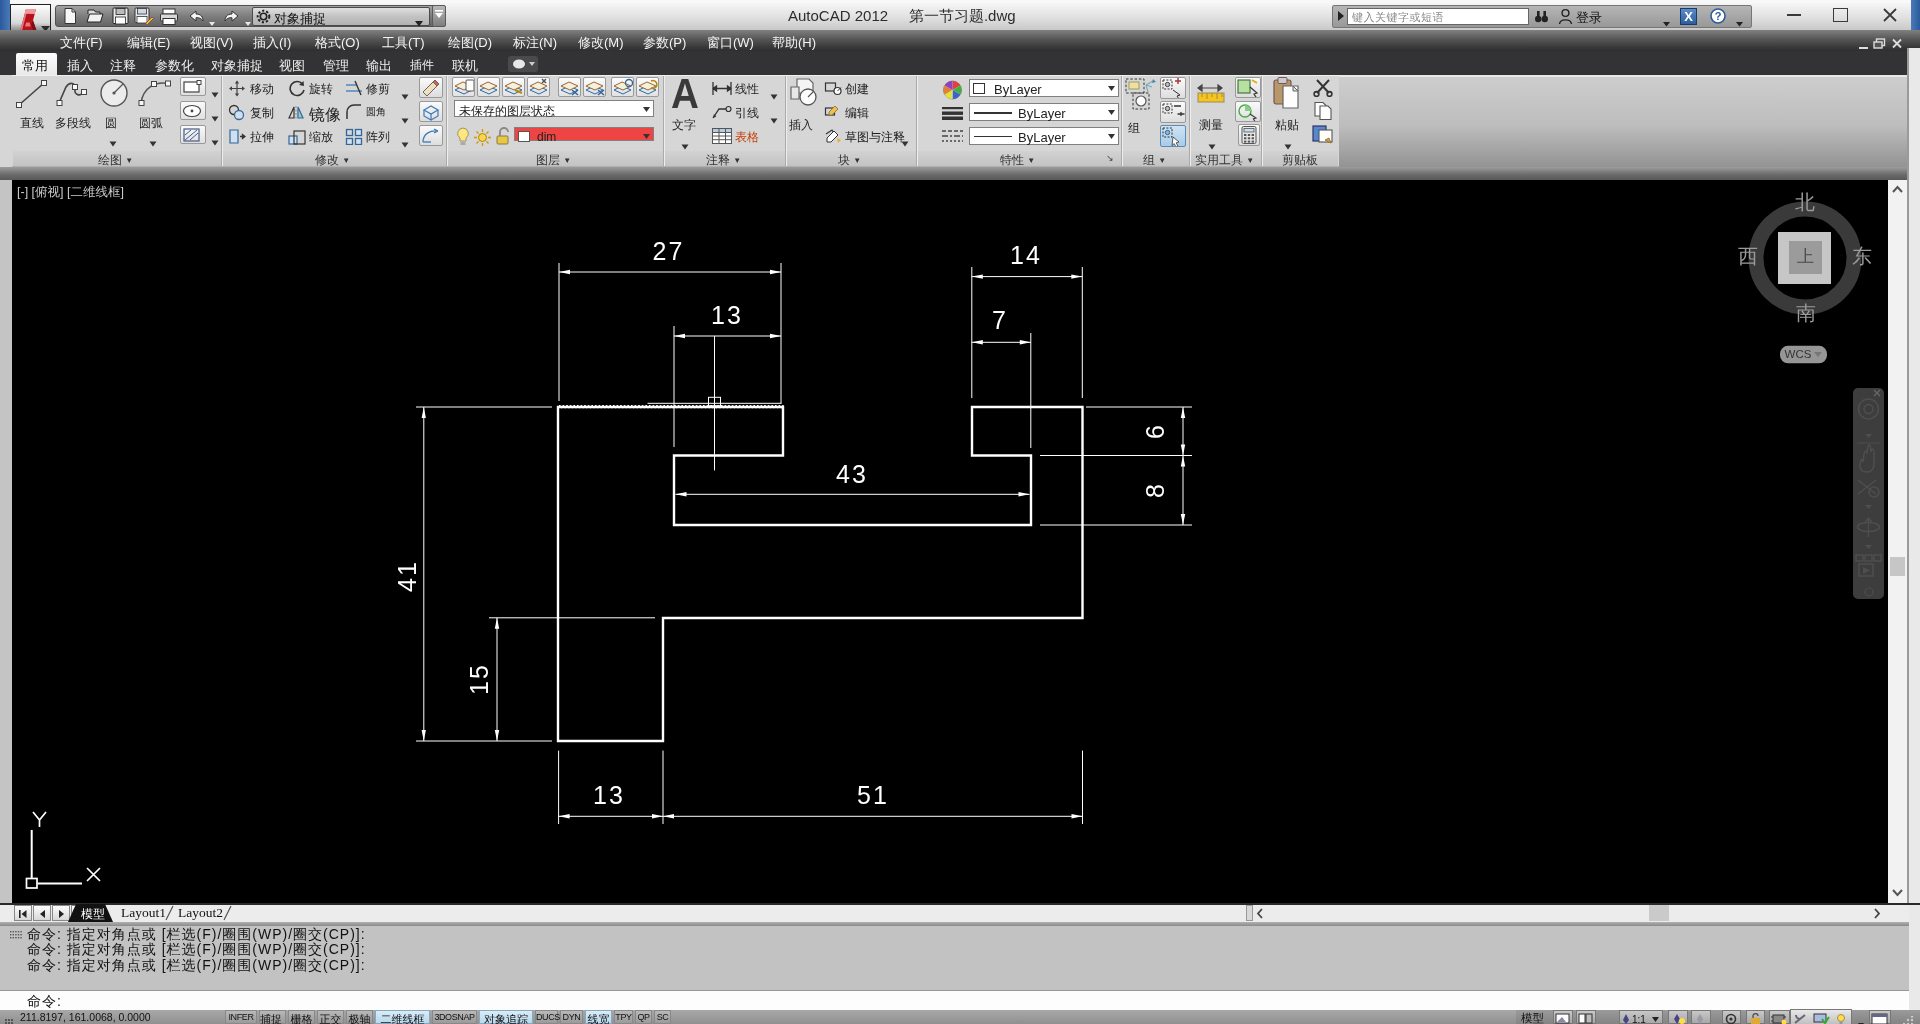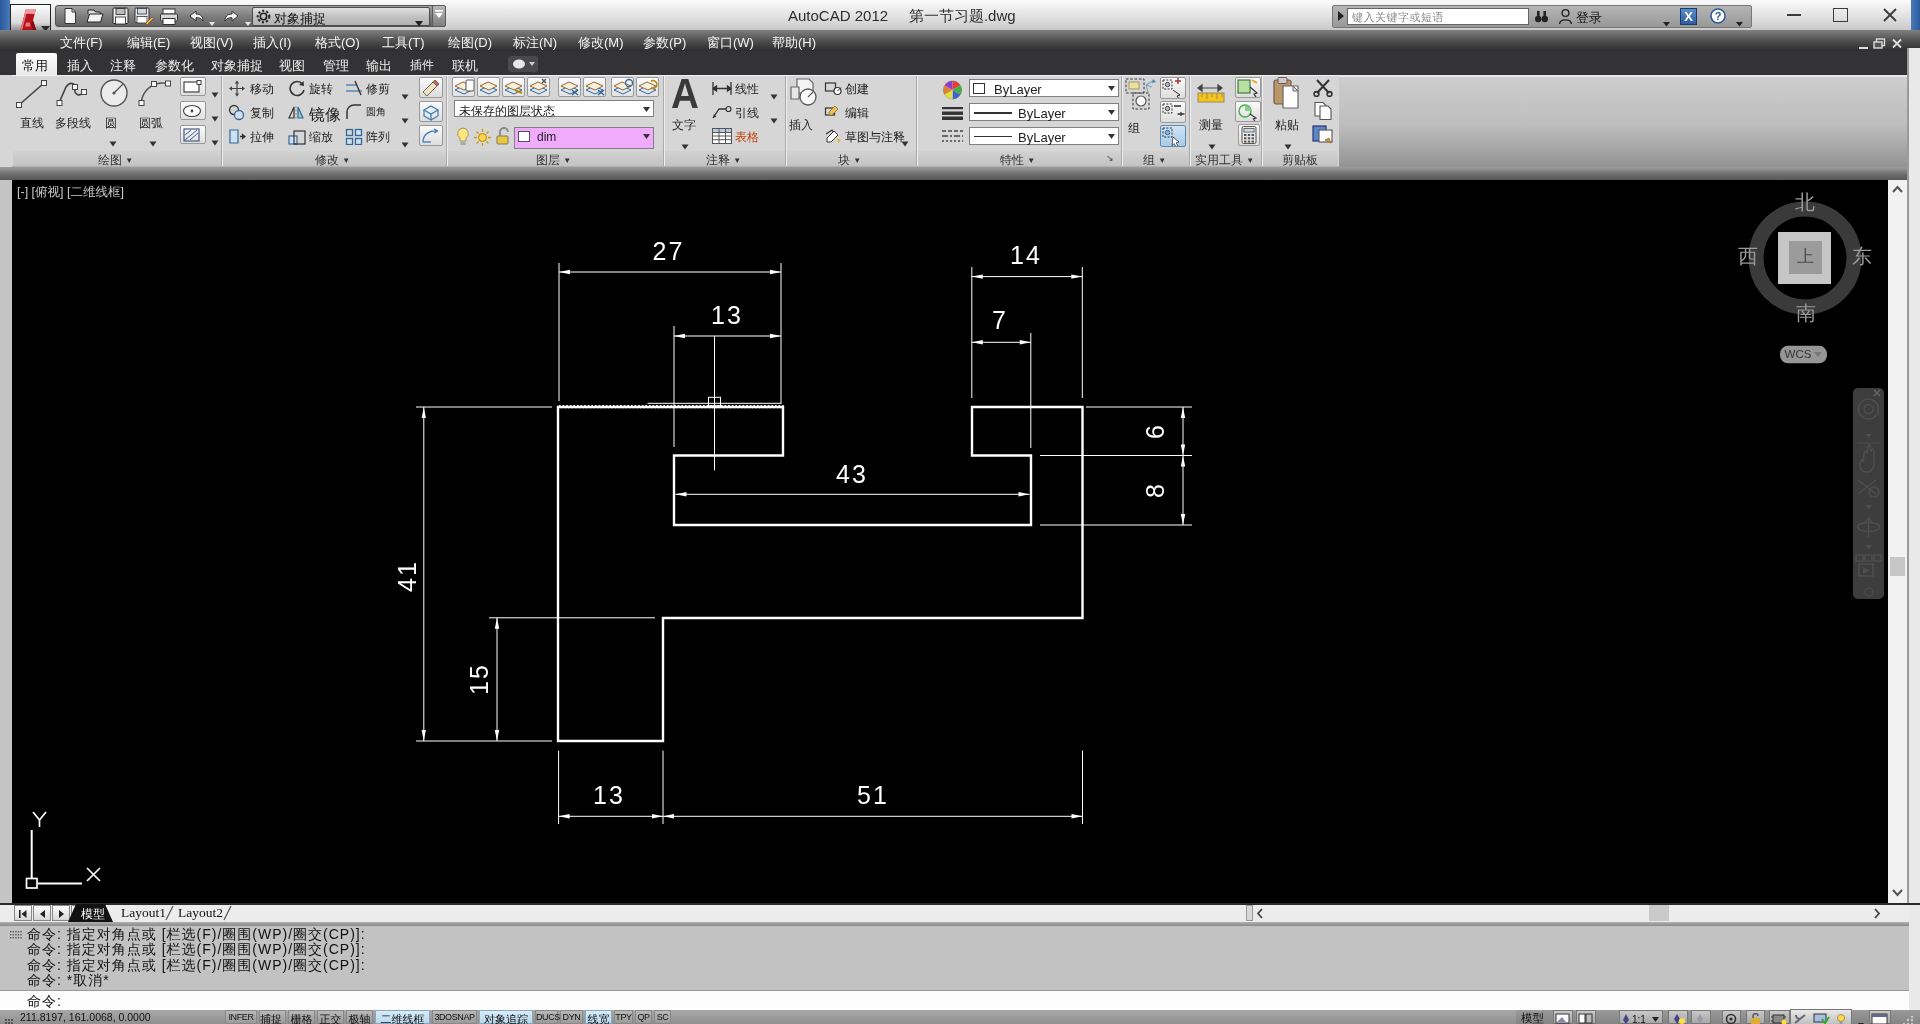--- a/index.html
+++ b/index.html
@@ -323,21 +323,21 @@
 <div class="abs" style="left:473px;top:128px;width:19px;height:19px;"><svg width="19" height="19">
         <circle cx="9.5" cy="9.5" r="4" fill="#ffd24d" stroke="#a80" stroke-width="1"></circle>
         <g stroke="#c90" stroke-width="1.3">
           <path d="M9.5 1 L9.5 4 M9.5 15 L9.5 18 M1 9.5 L4 9.5 M15 9.5 L18 9.5 M3.5 3.5 L5.6 5.6 M13.4 13.4 L15.5 15.5 M15.5 3.5 L13.4 5.6 M3.5 15.5 L5.6 13.4"></path>
         </g>
       </svg></div>
 <div class="abs" style="left:494px;top:127px;width:20px;height:20px;"><svg width="20" height="20">
         <rect x="3" y="9" width="11" height="8" rx="1" fill="#e8c840" stroke="#875" stroke-width="1"></rect>
         <path d="M6 9 L6 5 a4 4 0 0 1 8 0" fill="none" stroke="#888" stroke-width="1.8"></path>
       </svg></div>
-<div class="abs" style="left:514px;top:127px;width:140px;height:22px;background:#f0abfc;border:1px solid #808080">
+<div class="abs" style="left:514px;top:127px;width:140px;height:14px;background:#ef4444;border:1px solid #808080">
       <div style="position:absolute;left:3px;top:2.5px;width:12px;height:11px;border:1px solid #555;background:#fff"></div>
       <div style="position:absolute;left:22px;top:2px;font-size:12px;color:#222">dim</div>
       <svg style="position:absolute;right:2px;top:5px" width="9" height="7">
         <path d="M1 1 l7 0 l-3.5 5 z" fill="#333"></path>
       </svg>
     </div>
 <div class="abs" style="left:666px;top:76px;width:38px;height:36px;font-size:42px;font-weight:bold;color:#3a3a3a;line-height:35px;text-align:center;transform:scaleX(0.92)">A</div>
 <div class="abs" style="left:672px;top:117px;width:30px;height:14px;font-size:12px;color:#222;white-space:nowrap">文字</div>
 <div class="abs" style="left:681px;top:136px;width:8px;height:6px;"><svg width="8" height="6">
         <path d="M0.5 0.5 l7 0 l-3.5 5 z" fill="#333"></path>
@@ -662,21 +662,20 @@
       </svg></div>
 <div class="abs" style="left:1649px;top:905px;width:20px;height:16px;background:#cacaca"></div>
 <div class="abs" style="left:1872px;top:905px;width:10px;height:16px;"><svg width="10" height="16">
         <path d="M3 4 l4 4.5 l-4 4.5" stroke="#444" stroke-width="1.8" fill="none"></path>
       </svg></div>
 <div class="abs" style="left:0px;top:922px;width:1909px;height:4px;background:linear-gradient(#b0b0b0,#8a8a8a)"></div>
 <div class="abs" style="left:0px;top:926px;width:1909px;height:64px;background:#c2c2c2"></div>
 <div class="abs" style="left:27px;top:926.0px;width:700px;height:15px;font-size:14px;color:#111;white-space:nowrap;letter-spacing:1px">命令: 指定对角点或 [栏选(F)/圈围(WP)/圈交(CP)]:</div>
 <div class="abs" style="left:27px;top:941.4px;width:700px;height:15px;font-size:14px;color:#111;white-space:nowrap;letter-spacing:1px">命令: 指定对角点或 [栏选(F)/圈围(WP)/圈交(CP)]:</div>
 <div class="abs" style="left:27px;top:956.8px;width:700px;height:15px;font-size:14px;color:#111;white-space:nowrap;letter-spacing:1px">命令: 指定对角点或 [栏选(F)/圈围(WP)/圈交(CP)]:</div>
-<div class="abs" style="left:27px;top:972px;width:700px;height:15px;font-size:14px;color:#111;letter-spacing:1px">命令: *取消*</div>
 <div class="abs" style="left:9px;top:927px;width:14px;height:10px;"><svg width="14" height="10">
         <g fill="#555">
           <rect x="1.0" y="0" width="1.4" height="1.4"></rect>
           <rect x="1.0" y="3" width="1.4" height="1.4"></rect>
           <rect x="1.0" y="6" width="1.4" height="1.4"></rect>
           <rect x="3.6" y="0" width="1.4" height="1.4"></rect>
           <rect x="3.6" y="3" width="1.4" height="1.4"></rect>
           <rect x="3.6" y="6" width="1.4" height="1.4"></rect>
           <rect x="6.2" y="0" width="1.4" height="1.4"></rect>
           <rect x="6.2" y="3" width="1.4" height="1.4"></rect>

